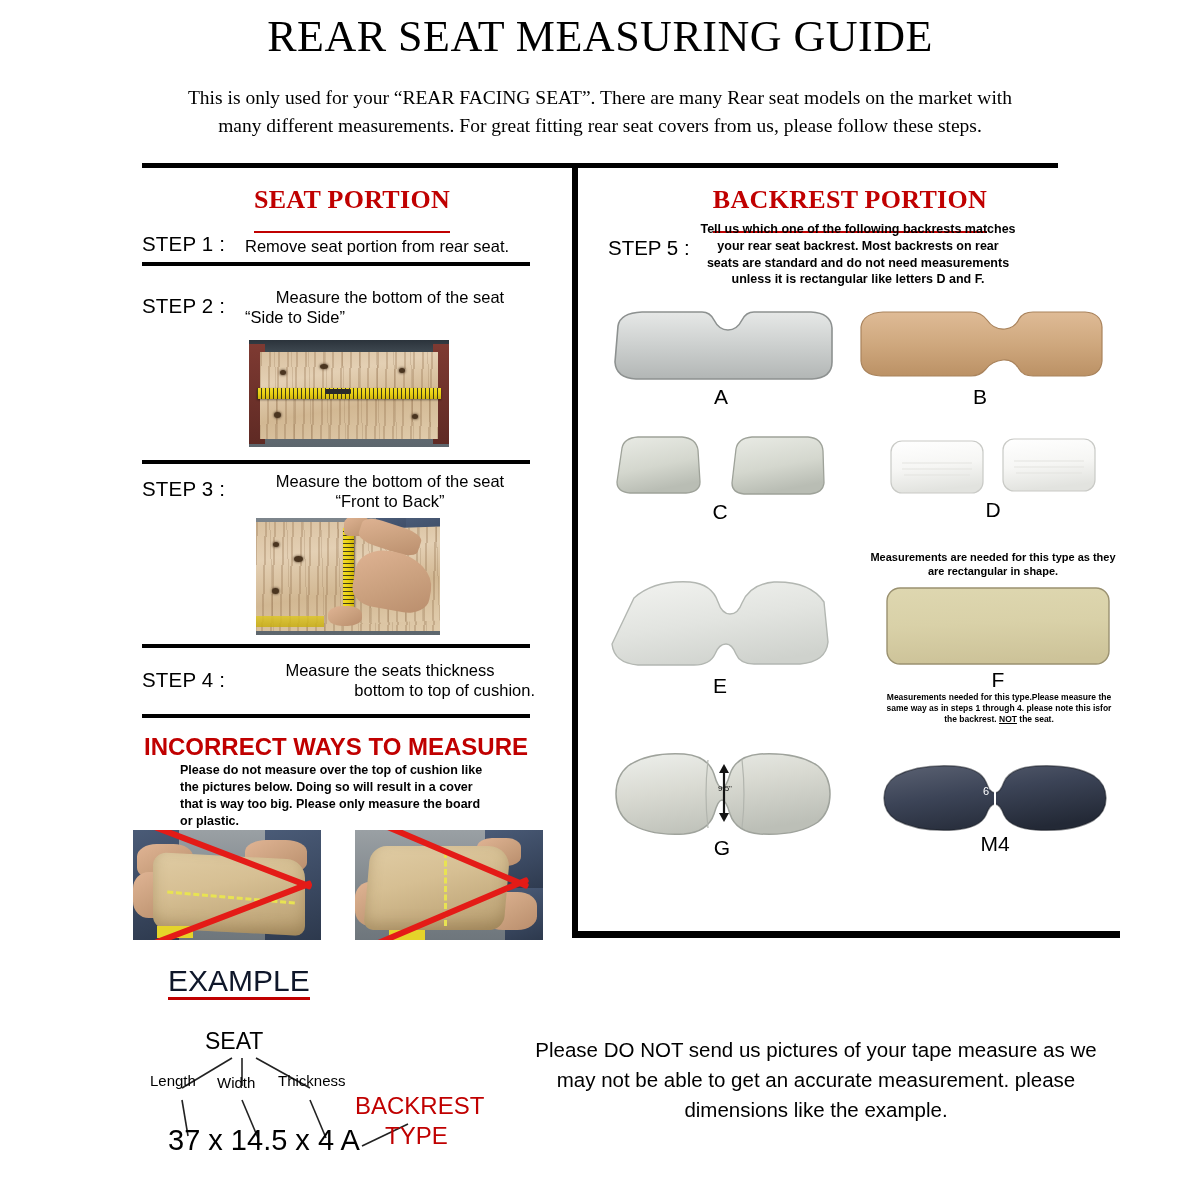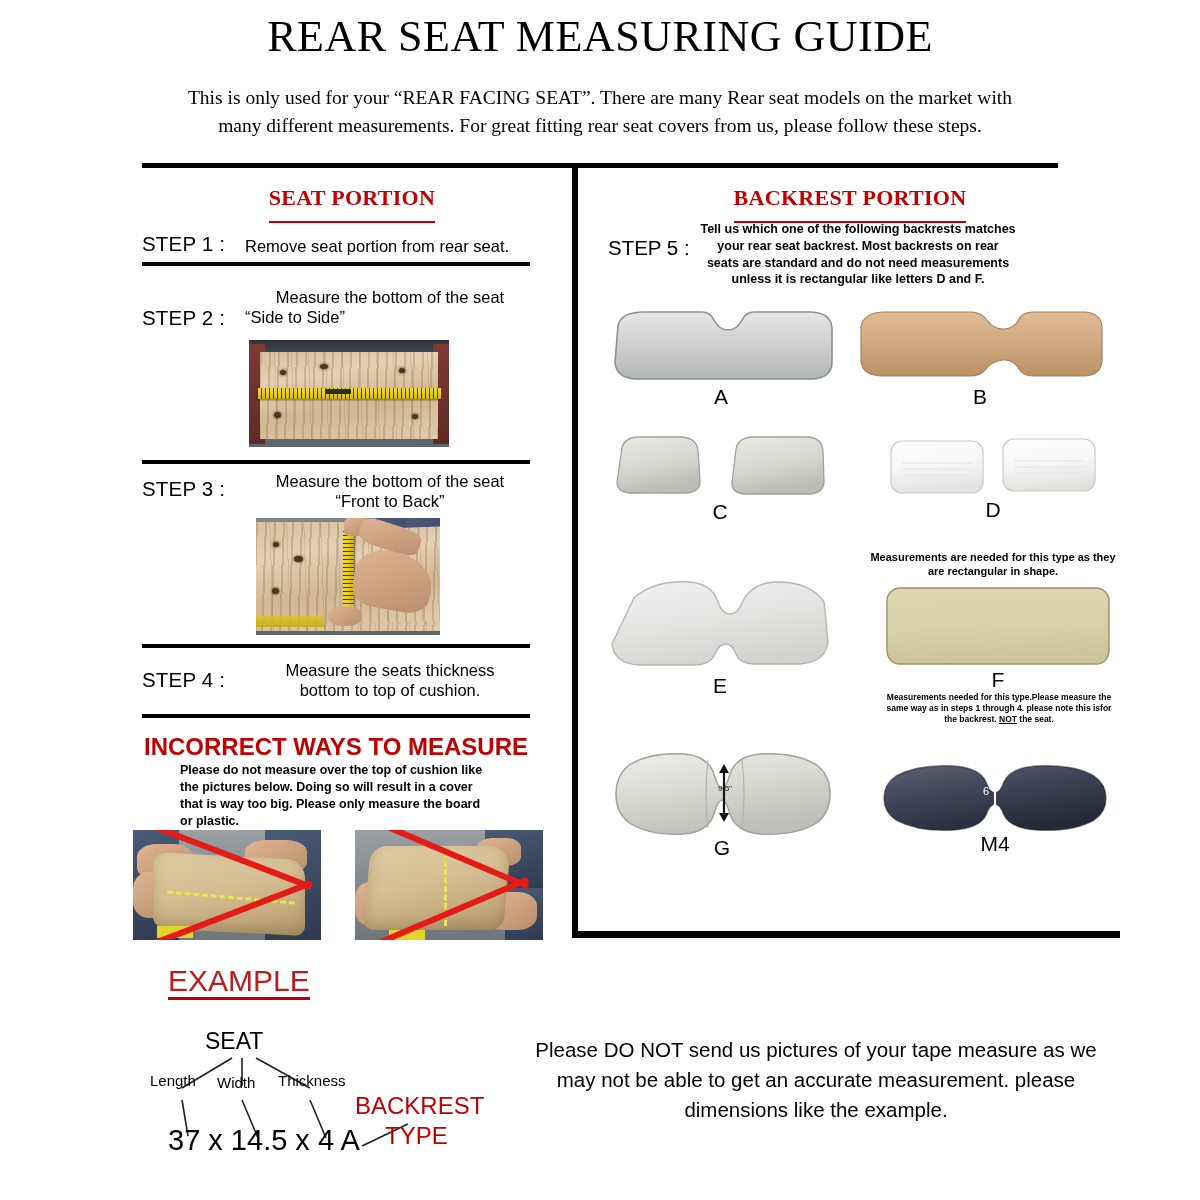--- a/index.html
+++ b/index.html
@@ -11,22 +11,22 @@
          font-size:44px;letter-spacing:.5px;line-height:1.05;font-weight:400;}
   #intro{left:180px;top:84px;width:840px;text-align:center;font-family:"Liberation Serif",serif;
          font-size:19.5px;line-height:1.42;}
 
   
   #rule-top{left:142px;top:163px;width:916px;height:5px;background:#000;}
   #rule-vert{left:572px;top:165px;width:6px;height:772px;background:#000;}
   #rule-bottom{left:572px;top:931px;width:548px;height:7px;background:#000;}
 
   
-  .col-head{font-family:"Liberation Serif",serif;font-weight:bold;color:#c00000;font-size:22px;
-            letter-spacing:.3px;border-bottom:2.5px solid #c00000;display:inline-block;padding-bottom:10px;}
+  .col-head{font-family:"Liberation Serif",serif;font-weight:bold;color:#c00000;font-size:26px;
+            letter-spacing:.3px;border-bottom:2.5px solid #c00000;display:inline-block;padding-bottom:16px;}
   #seat-head-wrap{left:142px;top:185px;width:420px;text-align:center;}
   #back-head-wrap{left:600px;top:185px;width:500px;text-align:center;}
 
   
   .step-label{font-size:20.5px;letter-spacing:.2px;white-space:nowrap;}
   .step-text{font-size:16.5px;line-height:1.25;}
   .sep{height:4px;background:#000;left:142px;width:388px;}
 
   
   .photo{overflow:hidden;position:absolute;}
@@ -56,21 +56,21 @@
   .dashline{position:absolute;height:0;border-top:3px dashed #e8e352;}
 
   
   .bk{position:absolute;}
   .bk-label{position:absolute;font-size:21px;text-align:center;}
   .fine{position:absolute;font-size:11px;line-height:1.28;text-align:center;}
   .fine2{position:absolute;font-size:8.5px;line-height:1.3;text-align:center;}
 
   
   .red{color:#c00000;}
-  #example-head{left:168px;top:965px;font-size:30px;color:#b91c1c;border-bottom:3px solid #c00000;
+  #example-head{left:168px;top:965px;font-size:30px;color:#0f172a;border-bottom:3px solid #c00000;
                 display:inline-block;line-height:1.08;}
   .ex-txt{position:absolute;}
   #bottom-note{left:520px;top:1035px;width:592px;text-align:center;font-size:20.5px;line-height:1.47;}
 </style>
 </head>
 <body>
 
 <div class="abs" id="title">REAR SEAT MEASURING GUIDE</div>
 <div class="abs" id="intro">This is only used for your “REAR FACING SEAT”. There are many Rear seat models on the market with many different measurements. For great fitting rear seat covers from us, please follow these steps.</div>
 
@@ -79,21 +79,21 @@
 <div class="abs" id="rule-bottom"></div>
 
 <div class="abs" id="seat-head-wrap">
   <span class="col-head">SEAT PORTION</span>
 </div>
 
 <div class="abs step-label" style="left:142px;top:232px;">STEP 1 :</div>
 <div class="abs step-text" style="left:245px;top:236px;width:290px;">Remove seat portion from rear seat.</div>
 <div class="abs sep" style="top:262px;"></div>
 
-<div class="abs step-label" style="left:142px;top:294px;margin-top:12px;">STEP 2 :</div>
+<div class="abs step-label" style="left:142px;top:294px;">STEP 2 :</div>
 <div class="abs step-text" style="left:245px;top:287px;width:290px;text-align:center;">Measure the bottom of the seat</div>
 <div class="abs step-text" style="left:245px;top:307px;width:290px;text-align:left;">“Side to Side”</div>
 
 <div class="photo" style="left:249px;top:340px;width:200px;height:107px;">
   <div class="abs concrete" style="left:0;top:0;width:200px;height:107px;"></div>
   <div class="abs" style="left:0;top:0;width:200px;height:12px;background:linear-gradient(180deg,#2b333b,#3e4850);"></div>
   <div class="abs" style="left:0;top:4px;width:16px;height:100px;background:linear-gradient(180deg,#7e3a32,#5f2a24);"></div>
   <div class="abs" style="left:184px;top:4px;width:16px;height:100px;background:linear-gradient(180deg,#7e3a32,#5f2a24);"></div>
   <div class="abs board" style="left:11px;top:12px;width:178px;height:87px;"></div>
   <div class="dot" style="left:31px;top:30px;width:6px;height:5px;"></div>
@@ -128,21 +128,21 @@
   <div class="skin" style="left:88px;top:-2px;width:26px;height:20px;border-radius:40% 40% 20% 20%;"></div>
   <div class="skin" style="left:103px;top:6px;width:62px;height:26px;border-radius:30%;transform:rotate(18deg);"></div>
   <div class="skin" style="left:98px;top:34px;width:78px;height:58px;border-radius:40% 55% 30% 30%;transform:rotate(10deg);"></div>
   <div class="skin" style="left:72px;top:88px;width:34px;height:20px;border-radius:42%;"></div>
   <div class="abs" style="left:0;top:98px;width:68px;height:11px;background:linear-gradient(180deg,#ddc62a,#c7ad12);opacity:.85;"></div>
 </div>
 <div class="abs sep" style="top:644px;"></div>
 
 <div class="abs step-label" style="left:142px;top:668px;">STEP 4 :</div>
 <div class="abs step-text" style="left:245px;top:660px;width:290px;text-align:center;">Measure the seats thickness</div>
-<div class="abs step-text" style="left:245px;top:680px;width:290px;text-align:center;">bottom to top of cushion.</div>
+<div class="abs step-text" style="left:245px;top:680px;width:290px;text-align:right;">bottom to top of cushion.</div>
 <div class="abs sep" style="top:714px;"></div>
 
 <div class="abs" style="left:142px;top:733px;width:388px;text-align:center;font-size:24px;font-weight:bold;color:#c00000;">INCORRECT WAYS TO MEASURE</div>
 <div class="abs" style="left:180px;top:762px;width:312px;text-align:left;font-size:12.5px;line-height:1.35;font-weight:bold;">Please do not measure over the top of cushion like the pictures below. Doing so will result in a cover that is way too big. Please only measure the board or plastic.</div>
 
 <div class="photo" style="left:133px;top:830px;width:188px;height:110px;">
   <div class="abs concrete" style="left:0;top:0;width:188px;height:110px;background:linear-gradient(180deg,#9aa0a4,#7f868b 55%,#6e767c);"></div>
   <div class="abs denim" style="left:0;top:0;width:46px;height:110px;"></div>
   <div class="abs denim" style="left:132px;top:0;width:56px;height:110px;"></div>
   <div class="abs skin" style="left:4px;top:14px;width:56px;height:36px;border-radius:35%;"></div>

